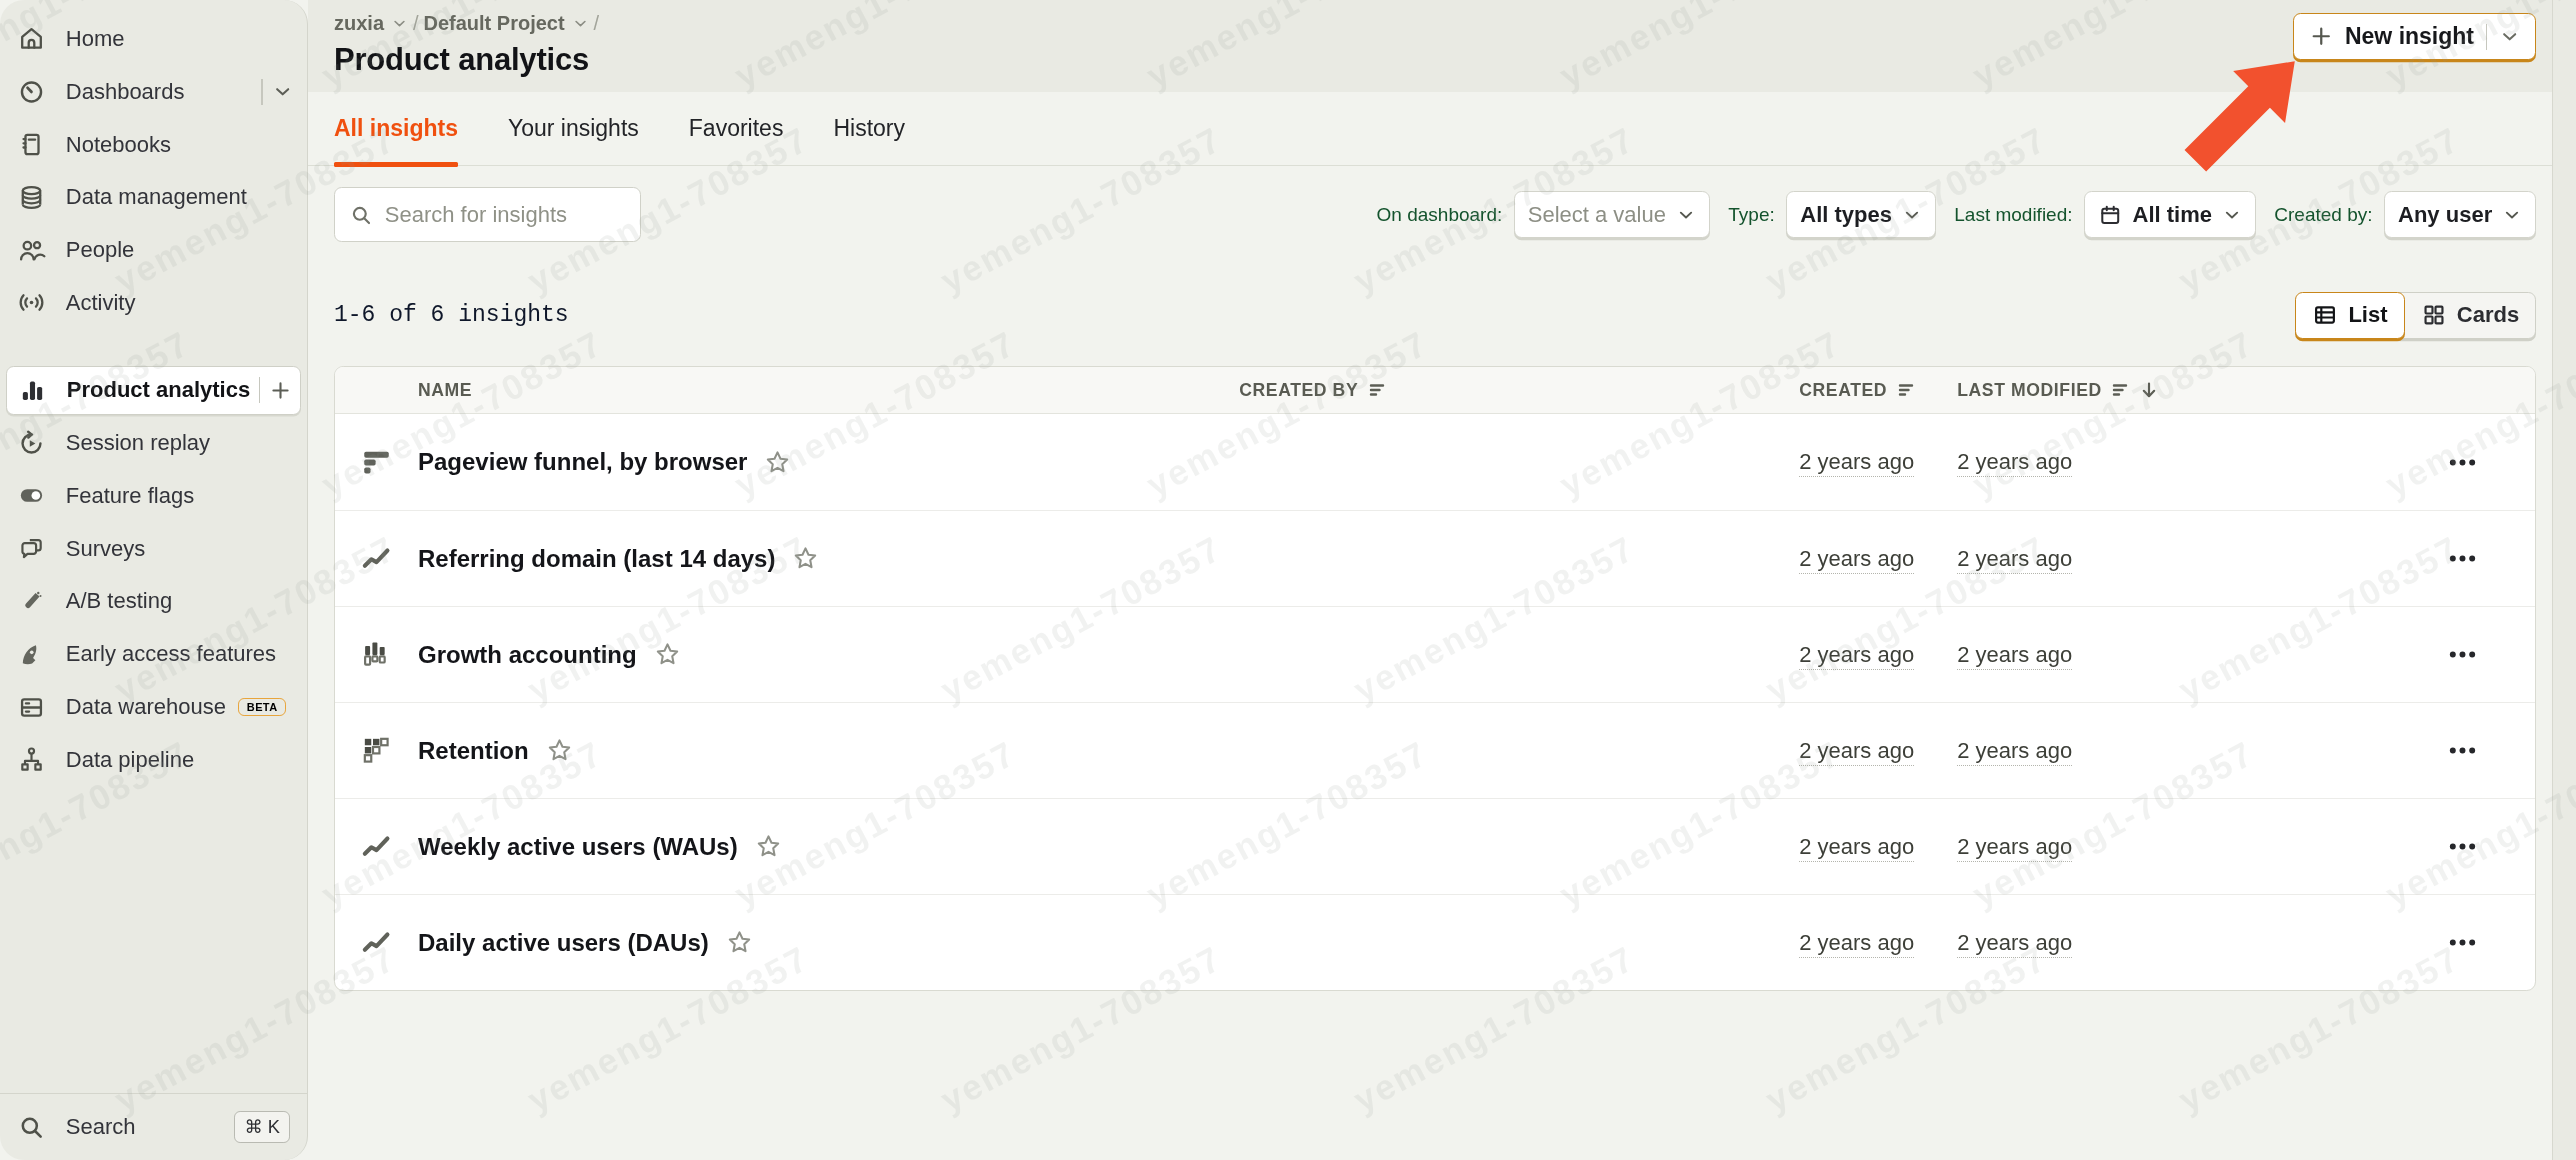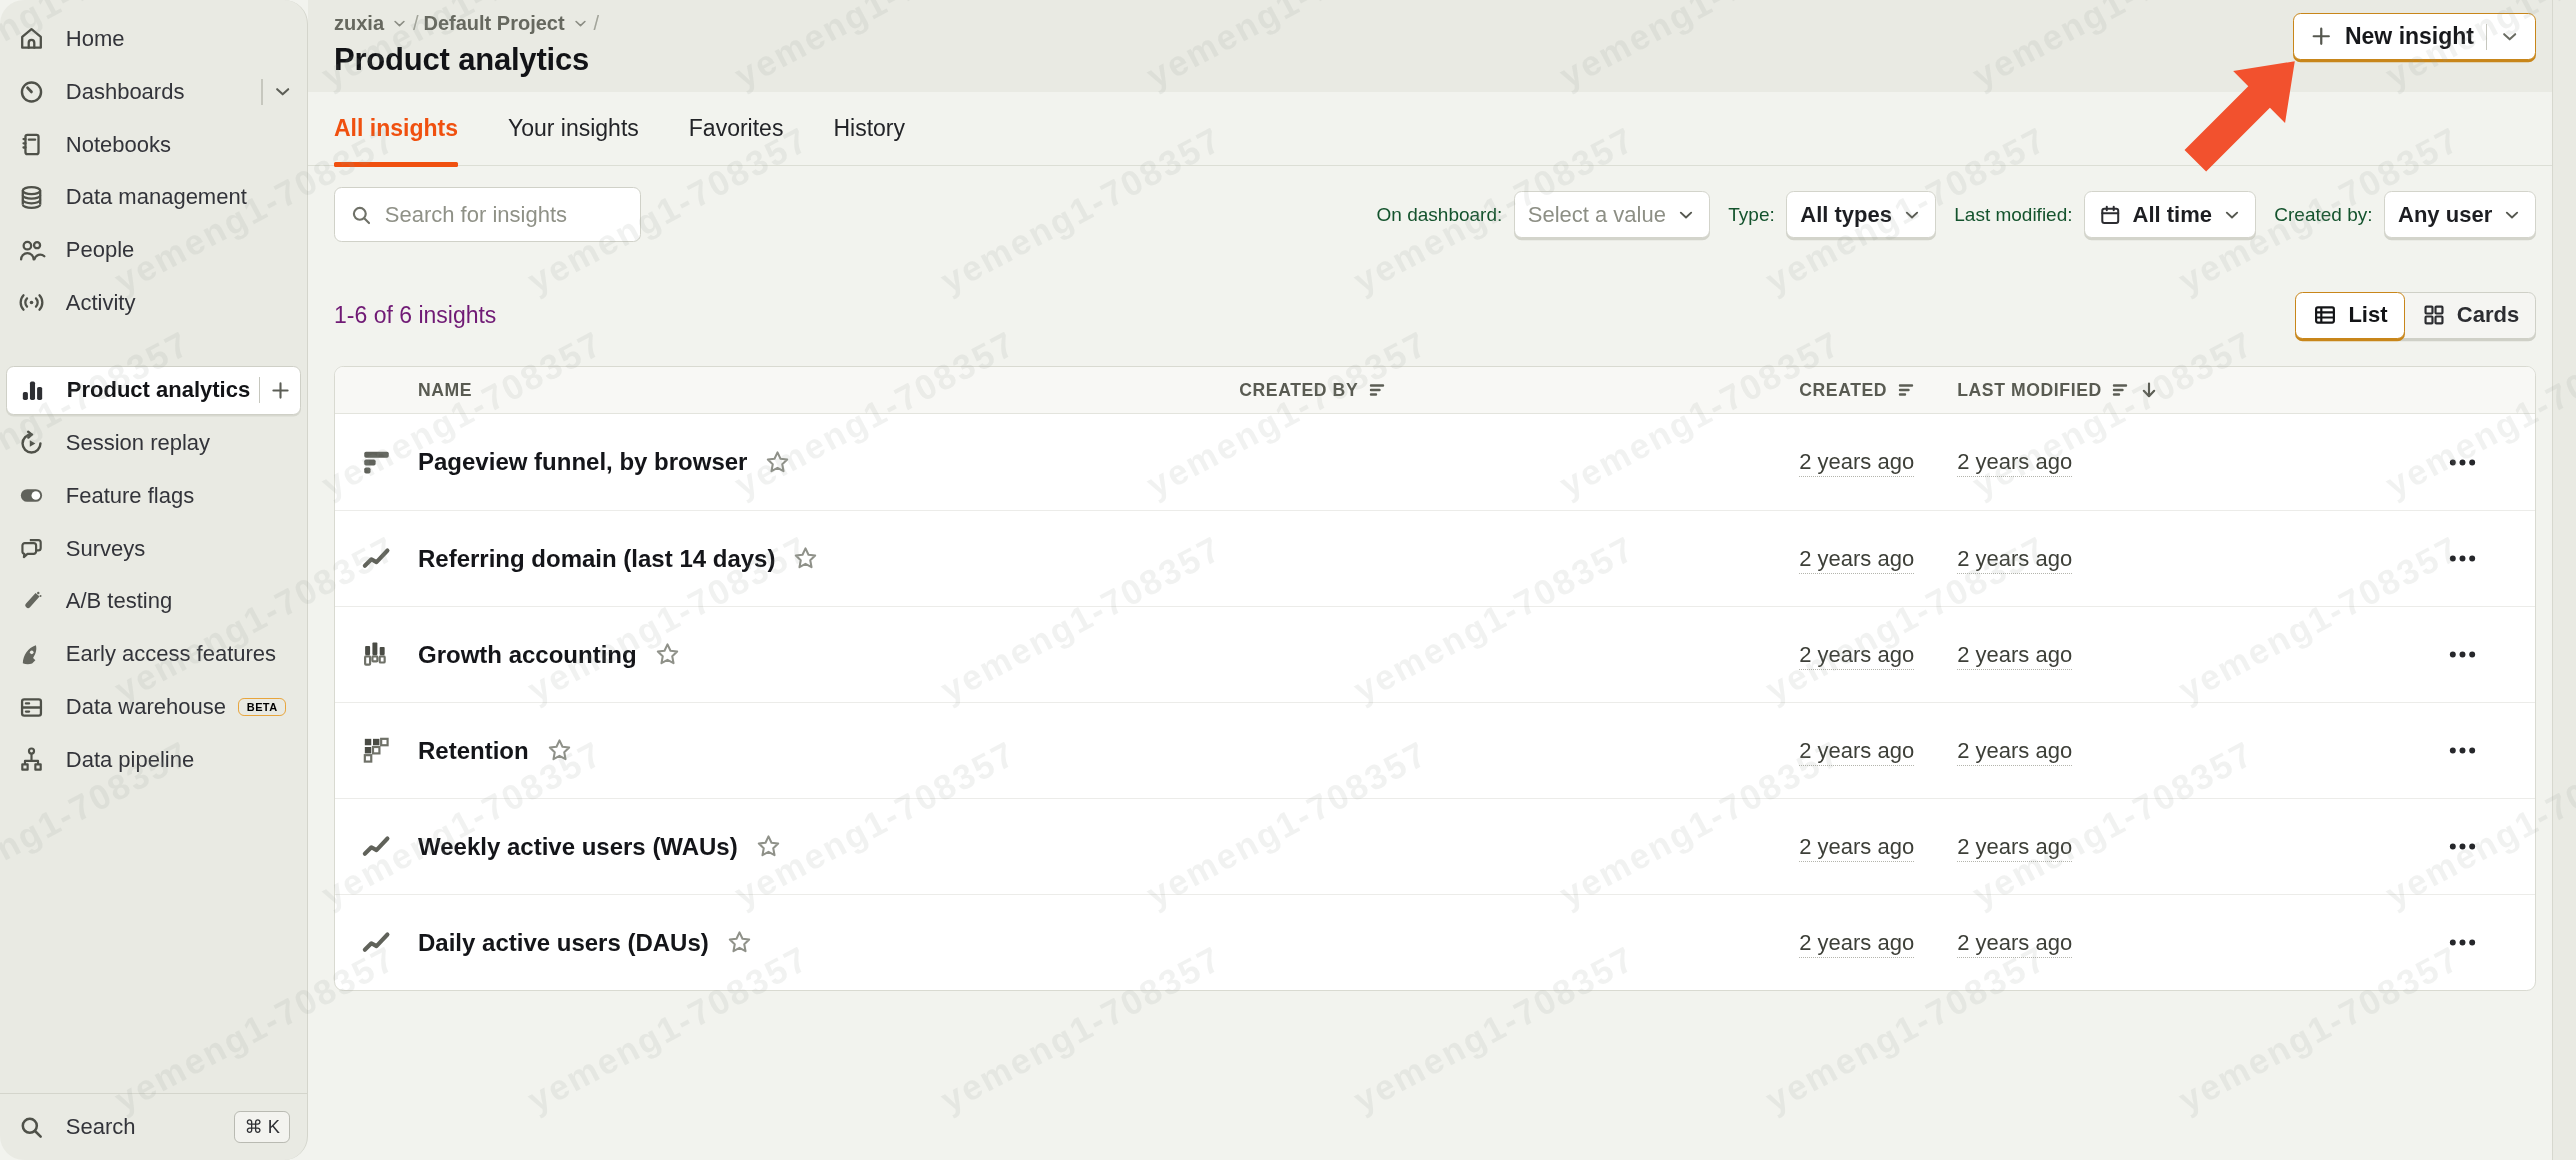--- a/index.html
+++ b/index.html
@@ -57,21 +57,21 @@
   #filters { margin-left:auto; display:flex; align-items:center; gap:18.3px; }
   .fgroup { display:flex; align-items:center; gap:11.5px; }
   .flabel { font-size:19px; color:#14532d; }
   .fbtn { height:47px; background:#fff; border:1.1px solid #d3d4cb; border-radius:7.6px; box-shadow:0 2.3px 0 #d3d4cb;
           display:flex; align-items:center; gap:10px; padding:0 13px; font-size:22px; font-weight:600; color:#1d1e22; cursor:pointer; white-space:nowrap; }
   .fbtn .ph { color:#8d8f85; font-weight:500; }
   .fbtn .chev svg { width:20px; height:20px; color:#55574f; }
   .fbtn .cal svg { width:24.5px; height:24.5px; color:#2c2d31; }
 
   #countrow { display:flex; align-items:center; padding:34px 15.3px 27.5px 26px; flex:none; }
-  #count-text { font-size:23px; color:#701a75; }
+  #count-text { font-size:23px; color:#0f172a;font-family:Liberation Mono, monospace; }
   #vtoggle { margin-left:auto; display:flex; align-items:flex-start; }
   .seg { height:47px; display:flex; align-items:center; gap:10px; padding:0 16px; font-size:22px; font-weight:600; cursor:pointer; }
   .seg svg { width:26px; height:26px; }
   .seg.active { background:#fff; border:1.5px solid #c8861a; border-radius:7.6px; box-shadow:0 2.3px 0 #c8861a; color:#131417; z-index:2; }
   .seg.inactive { background:#f5f5f2; border:1.1px solid #cfd0c7; border-radius:0 7.6px 7.6px 0; box-shadow:0 2.3px 0 #cfd0c7; margin-left:-6.1px; padding-left:21.4px; color:#2c2d31; z-index:1; }
 
   #tablecard { margin:0 15.3px 0 26px; background:#fff; border:1.1px solid #d9dad1; border-radius:9.2px; overflow:hidden; flex:none; }
   .grid-cols { display:grid; grid-template-columns:83px 1fr 560px 158px 433px 145px; align-items:center; }
   #thead { height:47px; background:#f8f8f5; border-bottom:1.1px solid #e3e4dd; font-size:17.6px; font-weight:700; letter-spacing:0.6px; color:#595b52; }
   .th { display:flex; align-items:center; gap:8.4px; white-space:nowrap; }

